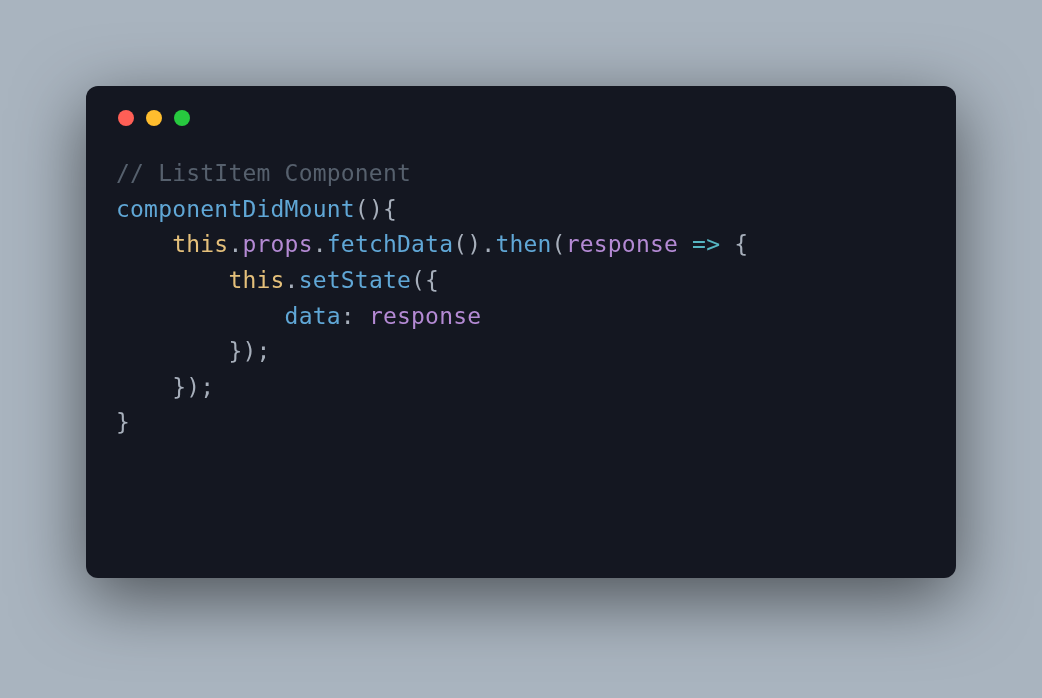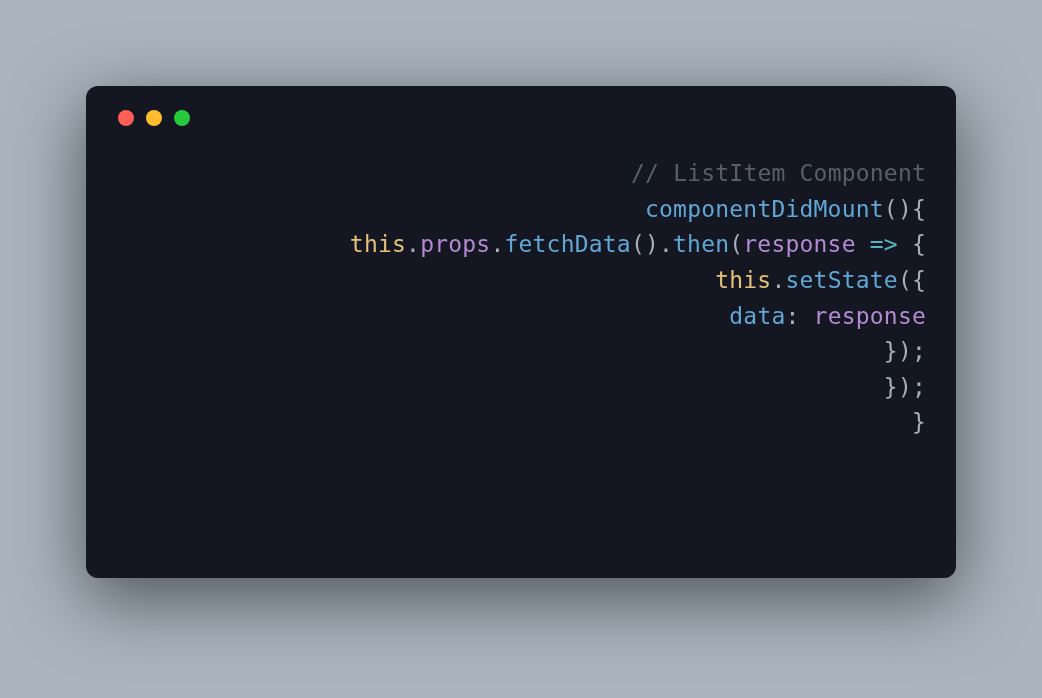--- a/index.html
+++ b/index.html
@@ -42,21 +42,20 @@
   .dot.yellow { background: #ffbd2e; }
   .dot.green  { background: #27c93f; }
 
   pre.code {
     margin: 0;
     font-family: inherit;
     font-size: 23px;
     line-height: 1.55;
     white-space: pre;
     letter-spacing: 0.2px;
-    text-align: right;
   }
 
   .c-comment { color: #56606d; }
   .c-blue    { color: #60a7d6; }   
   .c-purple  { color: #b48ad4; }   
   .c-yellow  { color: #e5c07b; }   
   .c-plain   { color: #a7afbb; }   
   .c-cyan    { color: #56b6c2; }   
 </style>
 </head>

